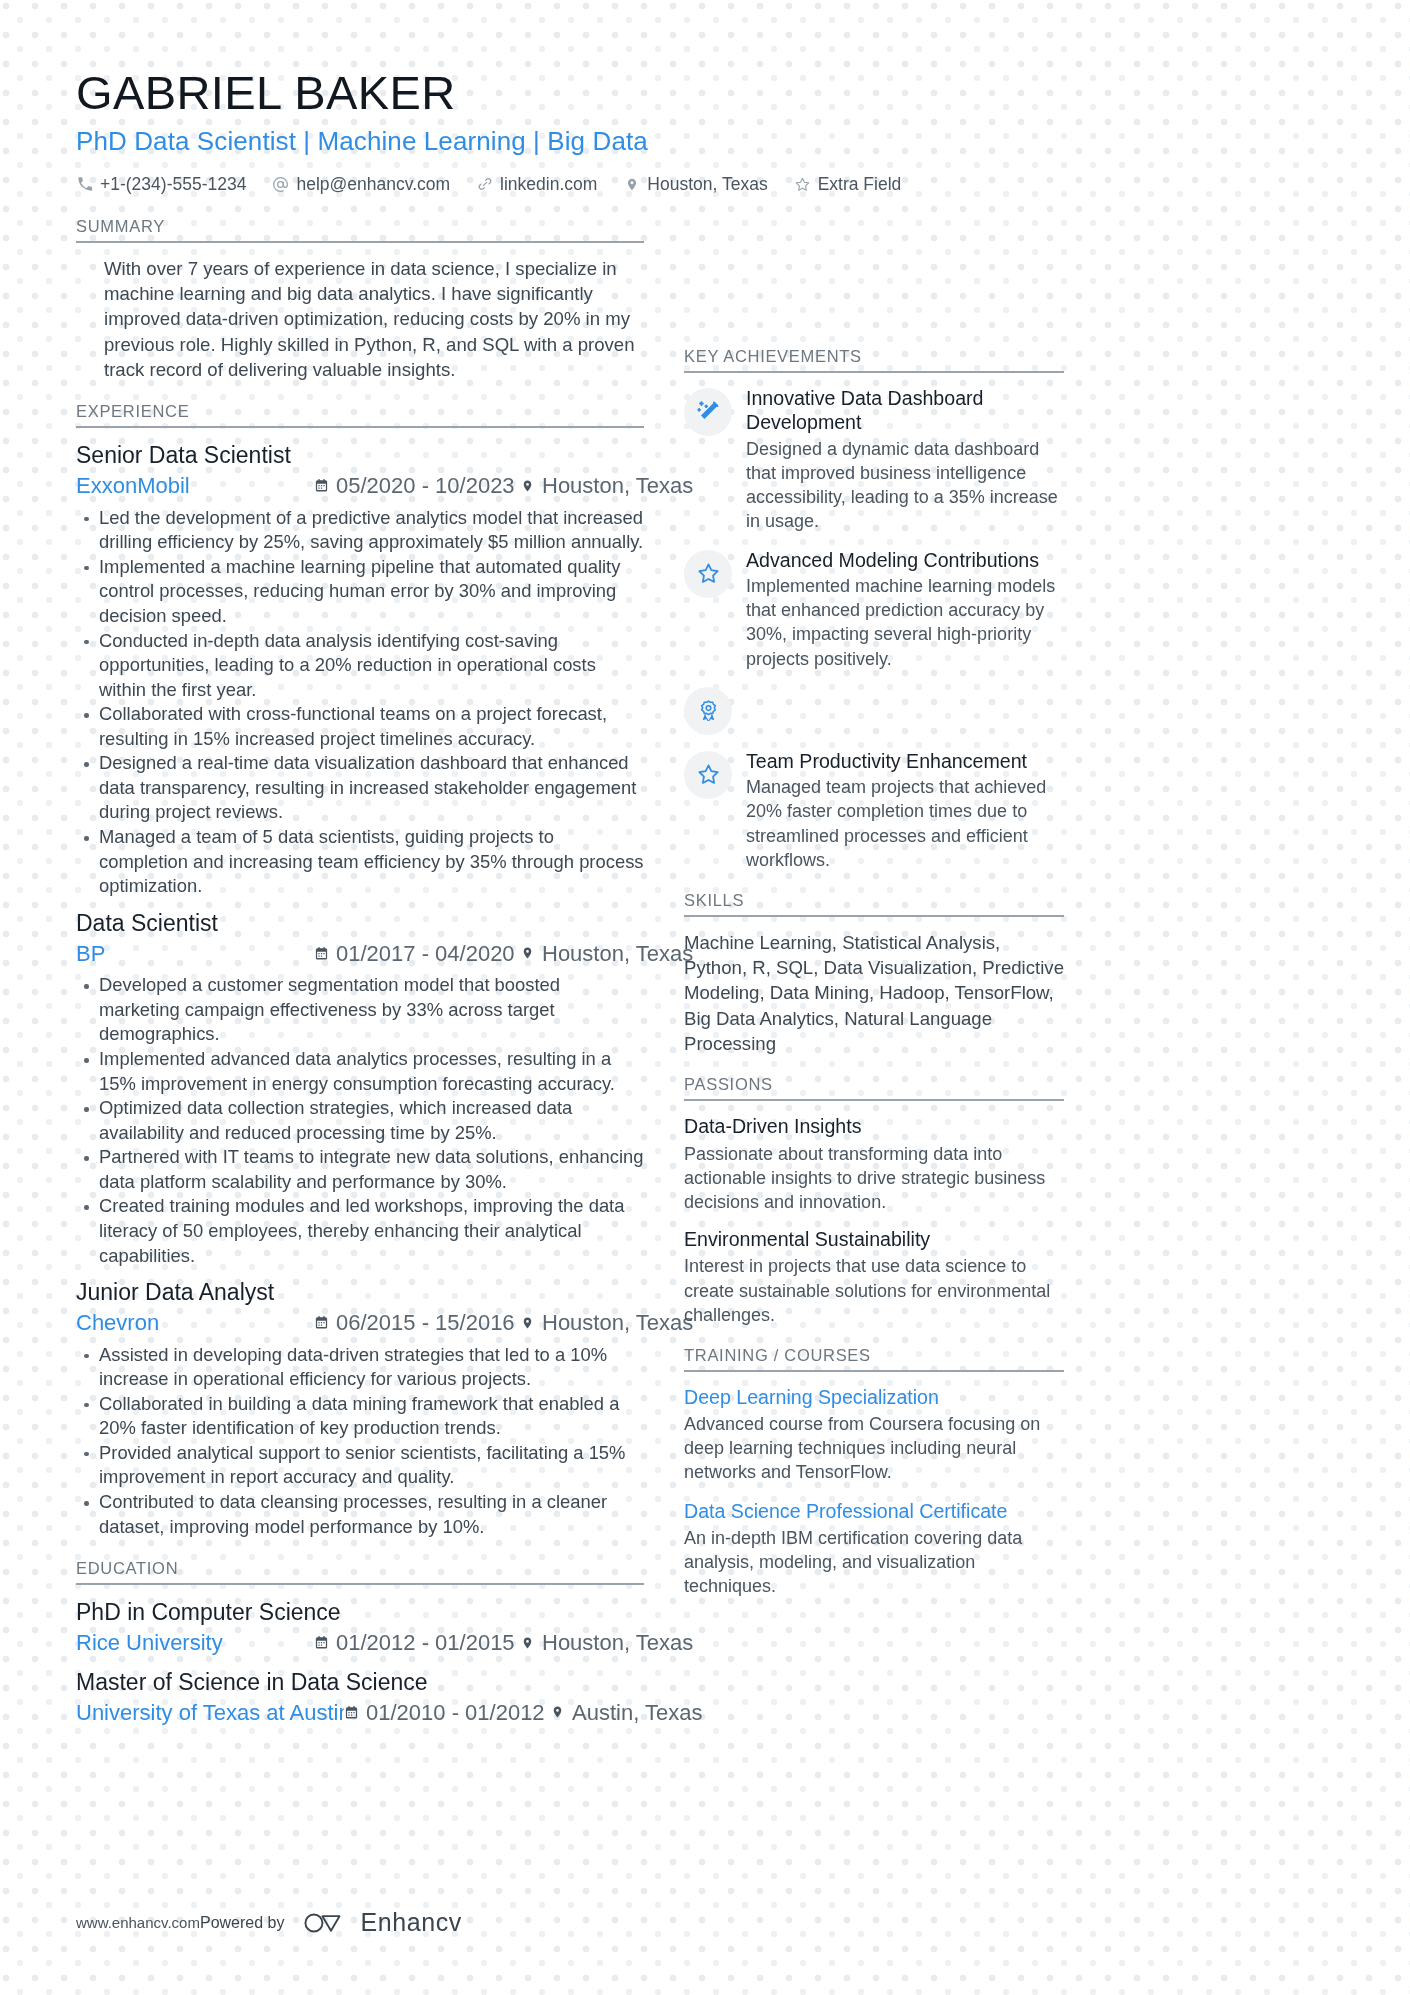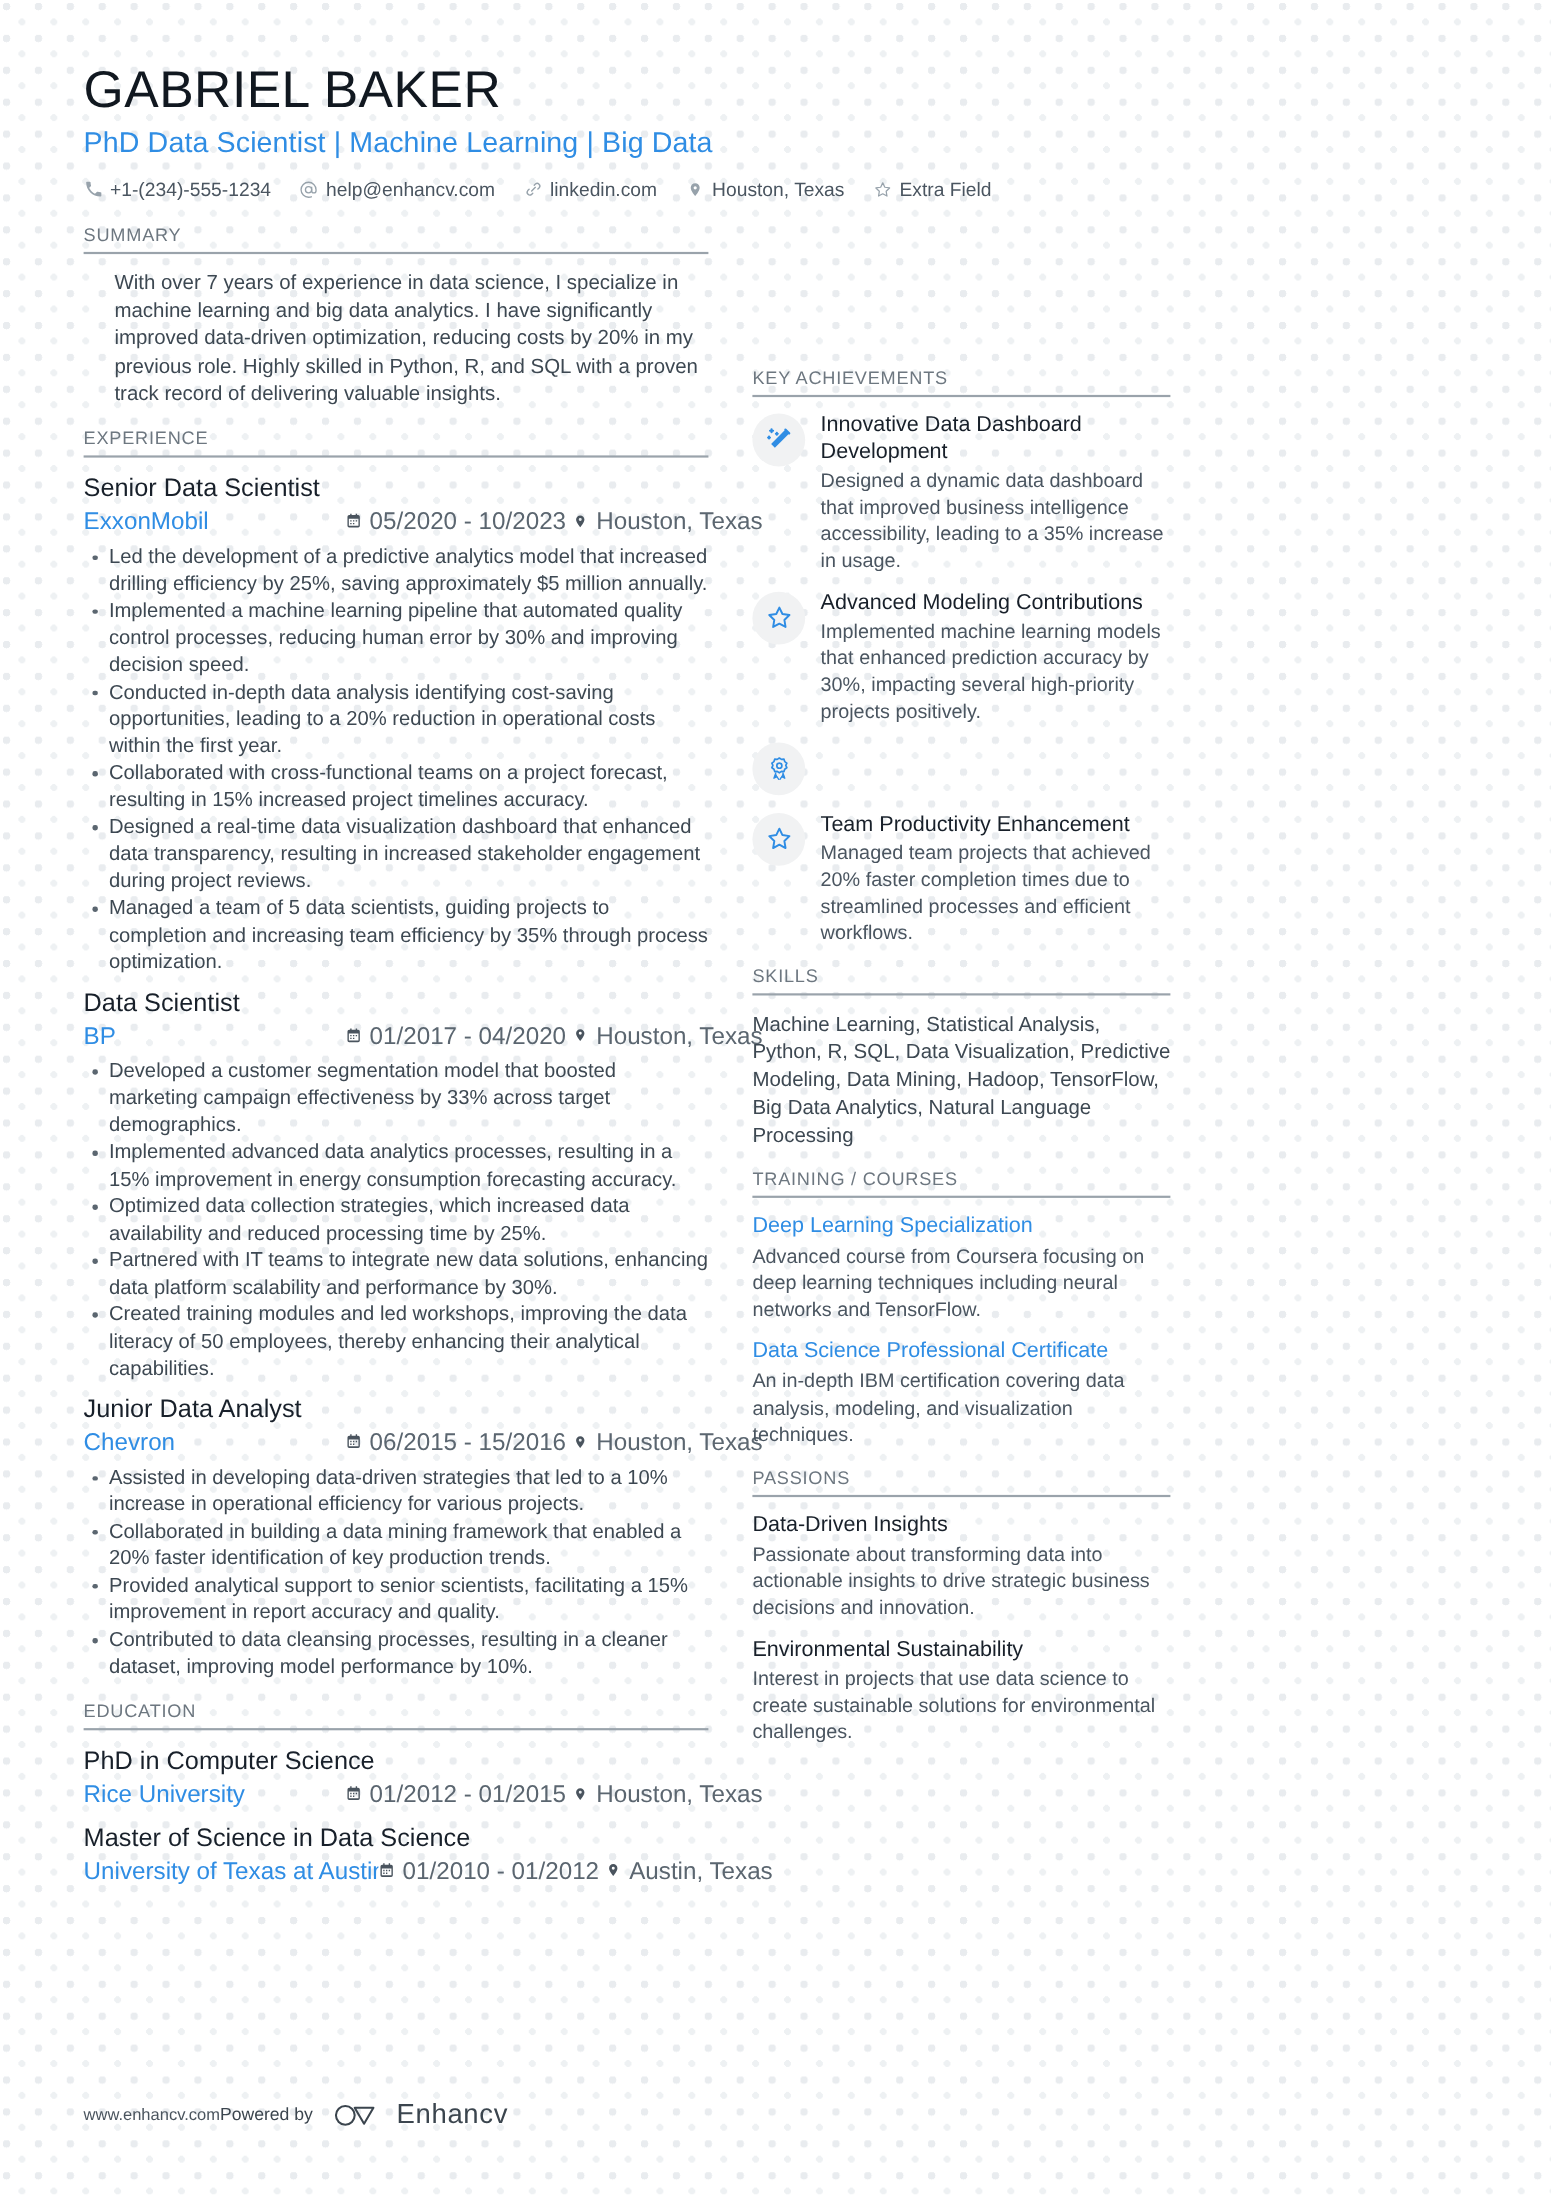--- a/index.html
+++ b/index.html
@@ -26,21 +26,21 @@
     background-image:
       radial-gradient(circle at 6px 6px, #e9ecef 3.4px, transparent 3.6px),
       radial-gradient(circle at 6px 6px, #eef1f3 3.0px, transparent 3.2px);
     background-size: 29px 29px, 29px 29px;
     background-position: 0 0, 14px 14px;
   }
 
   .sheet {
     position: absolute;
     inset: 0;
-    padding: 0 76px;
+    padding: 12px 76px;
   }
 
   
   .name {
     font-size: 47px;
     font-weight: 400;
     letter-spacing: 0.4px;
     color: #111820;
     line-height: 1.08;
     padding-top: 56px;
@@ -543,44 +543,44 @@
           </div>
         </div>
       </div>
 
       <div class="sec-right">
         <div class="sec-head">SKILLS</div>
         <div class="skills-text">Machine Learning, Statistical Analysis, Python, R, SQL, Data Visualization, Predictive Modeling, Data Mining, Hadoop, TensorFlow, Big Data Analytics, Natural Language Processing</div>
       </div>
 
       <div class="sec-right">
+        <div class="sec-head">PASSIONS</div>
+
+        <div class="passion">
+          <div class="passion-title">Data-Driven Insights</div>
+          <div class="passion-desc">Passionate about transforming data into actionable insights to drive strategic business decisions and innovation.</div>
+        </div>
+
+        <div class="passion">
+          <div class="passion-title">Environmental Sustainability</div>
+          <div class="passion-desc">Interest in projects that use data science to create sustainable solutions for environmental challenges.</div>
+        </div>
+      </div>
+
+      <div class="sec-right">
         <div class="sec-head">TRAINING / COURSES</div>
 
         <div class="course">
           <div class="course-title">Deep Learning Specialization</div>
           <div class="course-desc">Advanced course from Coursera focusing on deep learning techniques including neural networks and TensorFlow.</div>
         </div>
 
         <div class="course">
           <div class="course-title">Data Science Professional Certificate</div>
           <div class="course-desc">An in-depth IBM certification covering data analysis, modeling, and visualization techniques.</div>
-        </div>
-      </div>
-
-      <div class="sec-right">
-        <div class="sec-head">PASSIONS</div>
-
-        <div class="passion">
-          <div class="passion-title">Data-Driven Insights</div>
-          <div class="passion-desc">Passionate about transforming data into actionable insights to drive strategic business decisions and innovation.</div>
-        </div>
-
-        <div class="passion">
-          <div class="passion-title">Environmental Sustainability</div>
-          <div class="passion-desc">Interest in projects that use data science to create sustainable solutions for environmental challenges.</div>
         </div>
       </div>
 
     </div>
   </div>
 
   <div class="footer">
     <div>www.enhancv.com</div>
     <div class="footer-right">
       <span class="powered">Powered by</span>

